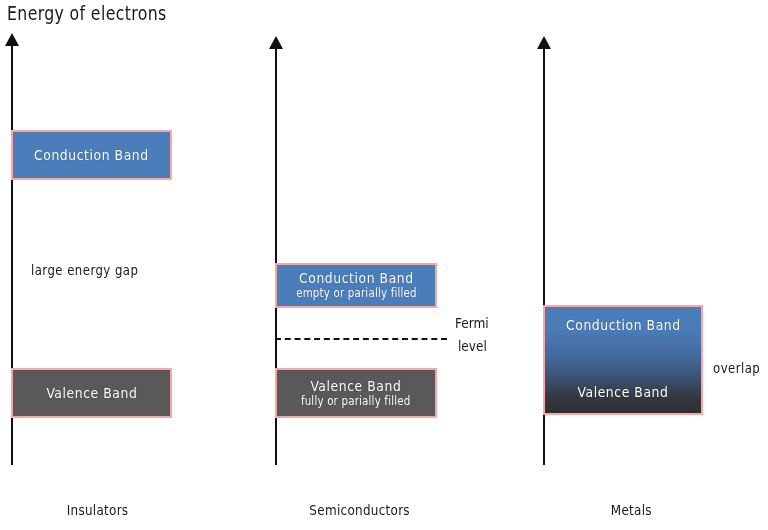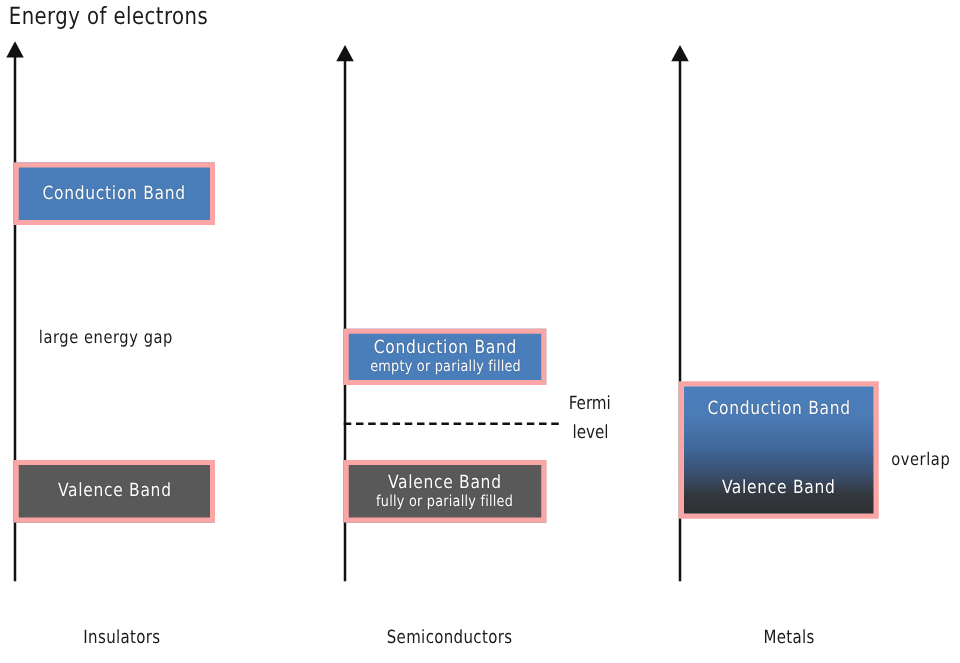--- a/index.html
+++ b/index.html
@@ -44,21 +44,21 @@
     height: 0;
     border-left: 7px solid transparent;
     border-right: 7px solid transparent;
     border-bottom: 13px solid #111111;
   }
 
   
   .band {
     position: absolute;
     box-sizing: border-box;
-    border: 4px solid #fca5a5;
+    border: 2px solid #fca5a5;
     display: flex;
     flex-direction: column;
     align-items: center;
     justify-content: center;
     color: #ffffff;
     text-align: center;
     line-height: 1.12;
     text-shadow: 0 0 1px rgba(0,0,0,0.45);
   }
   .band .main-label {

